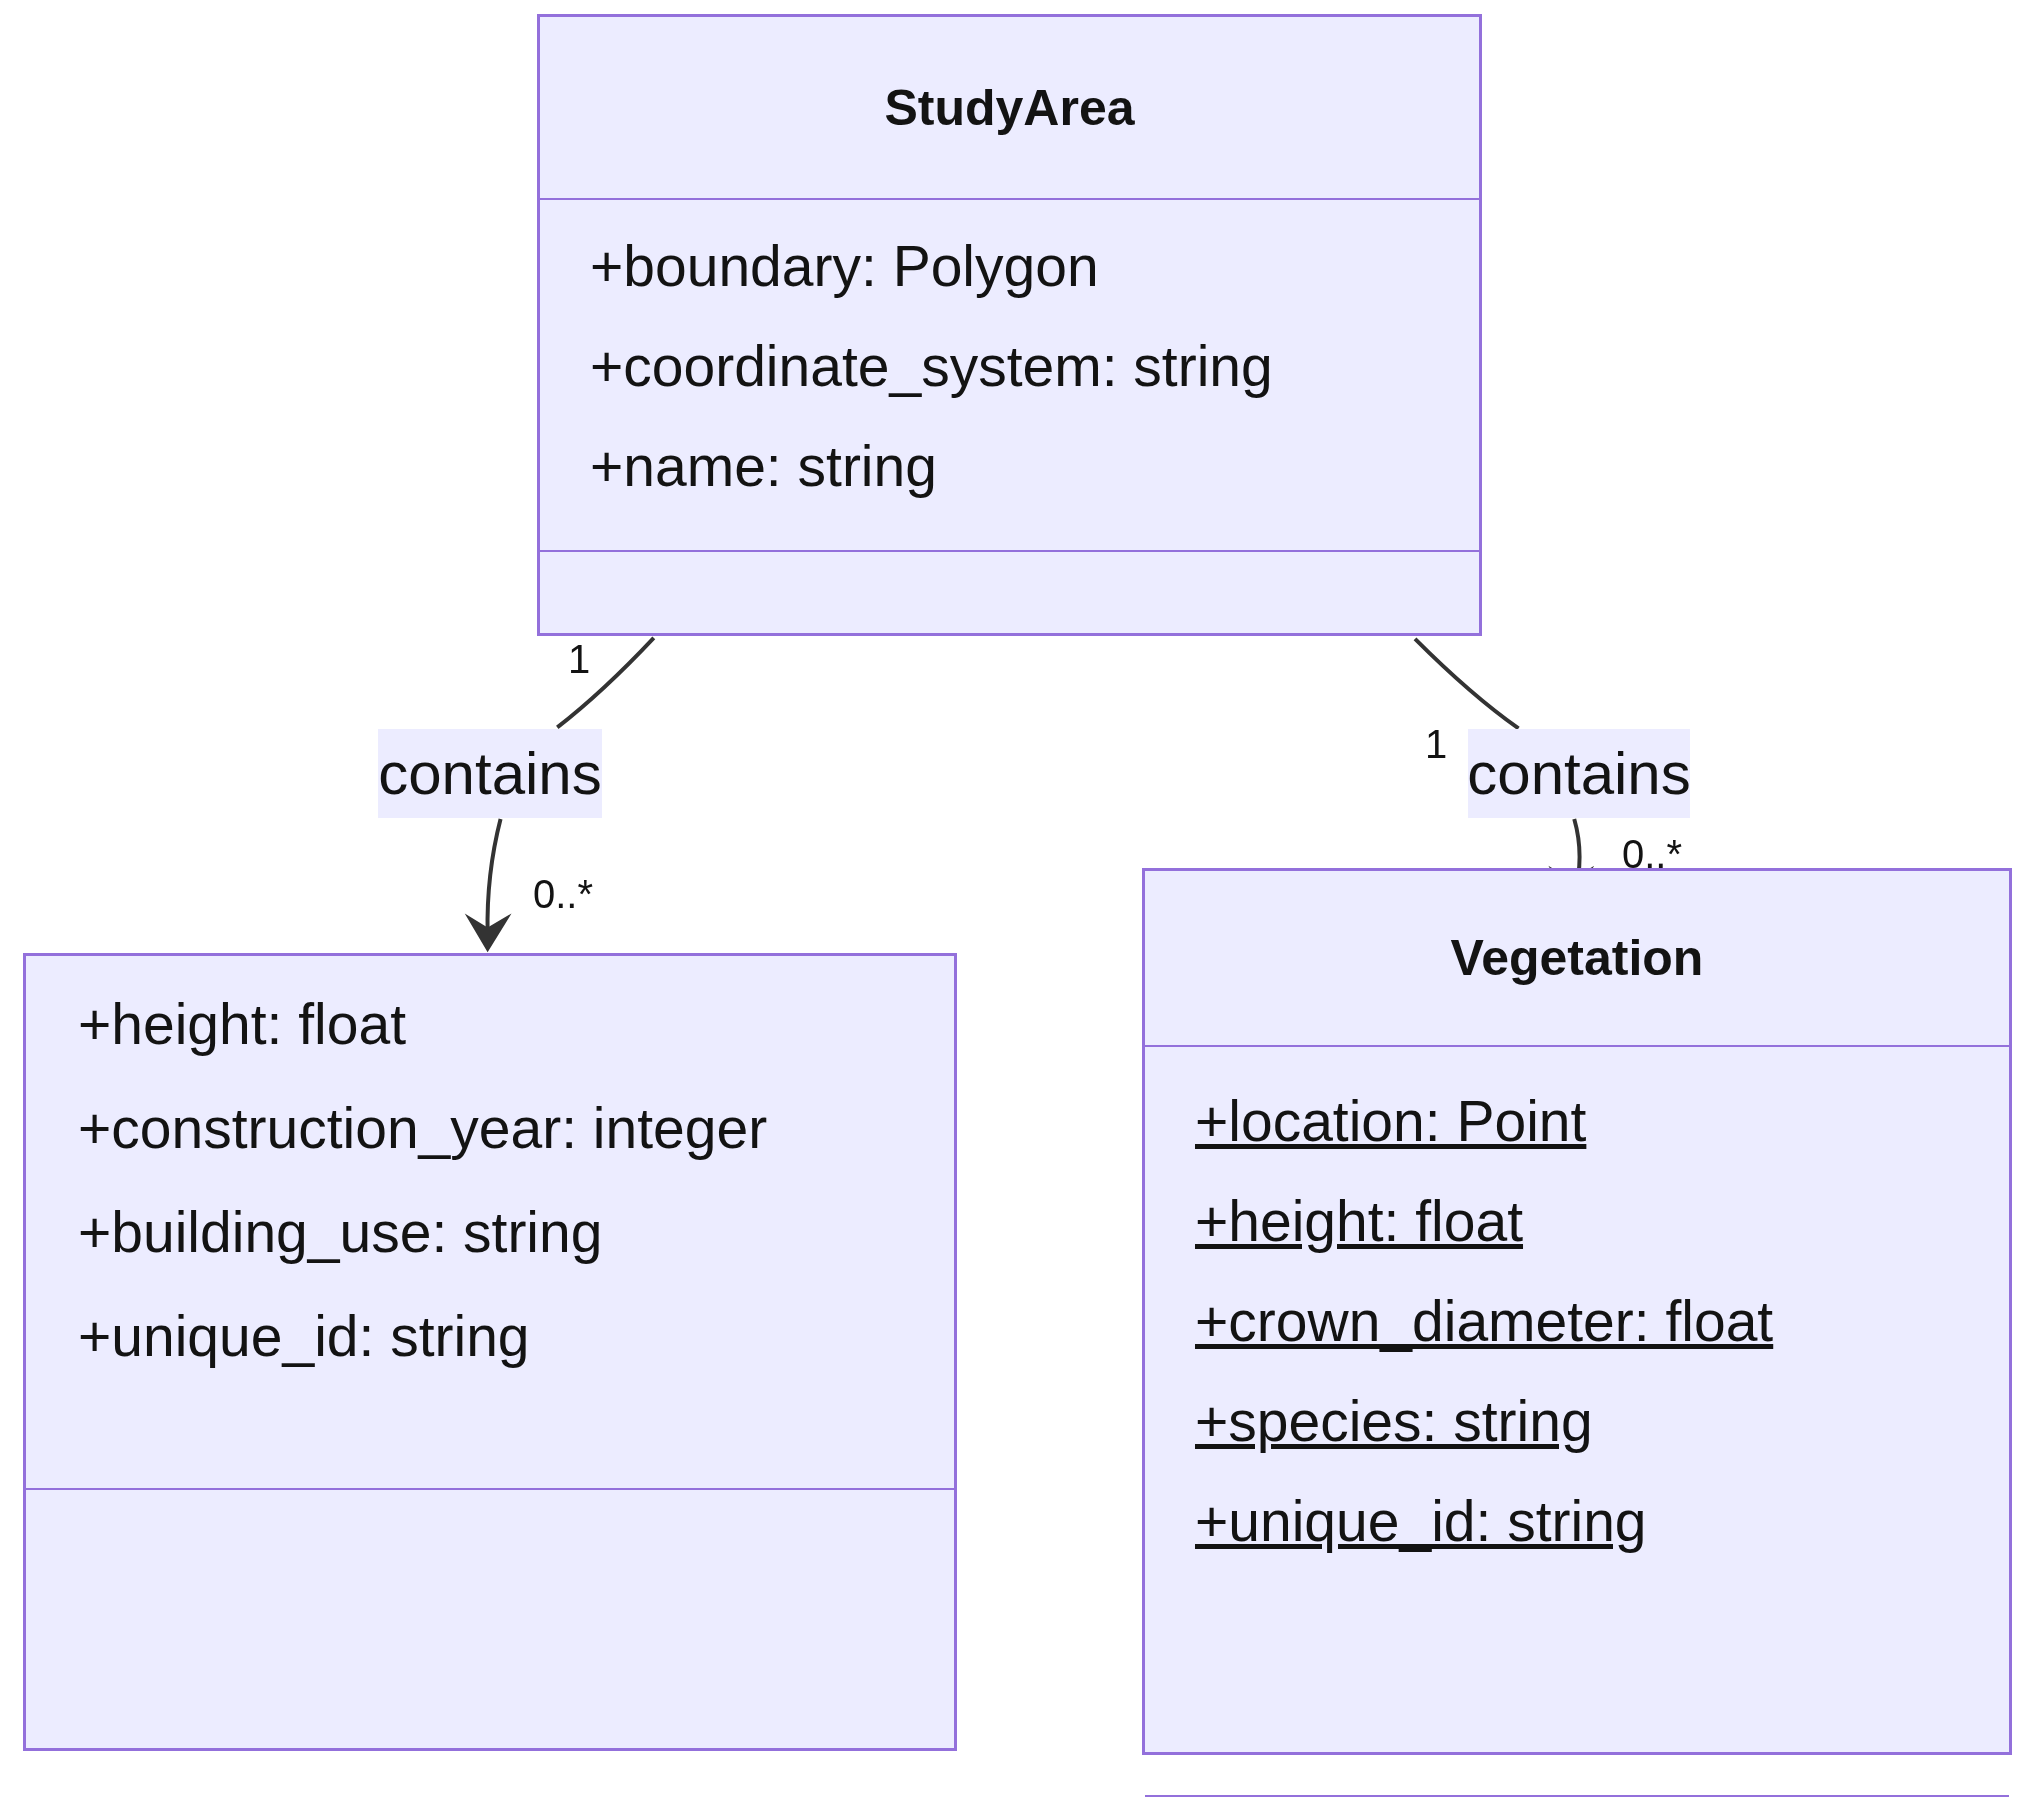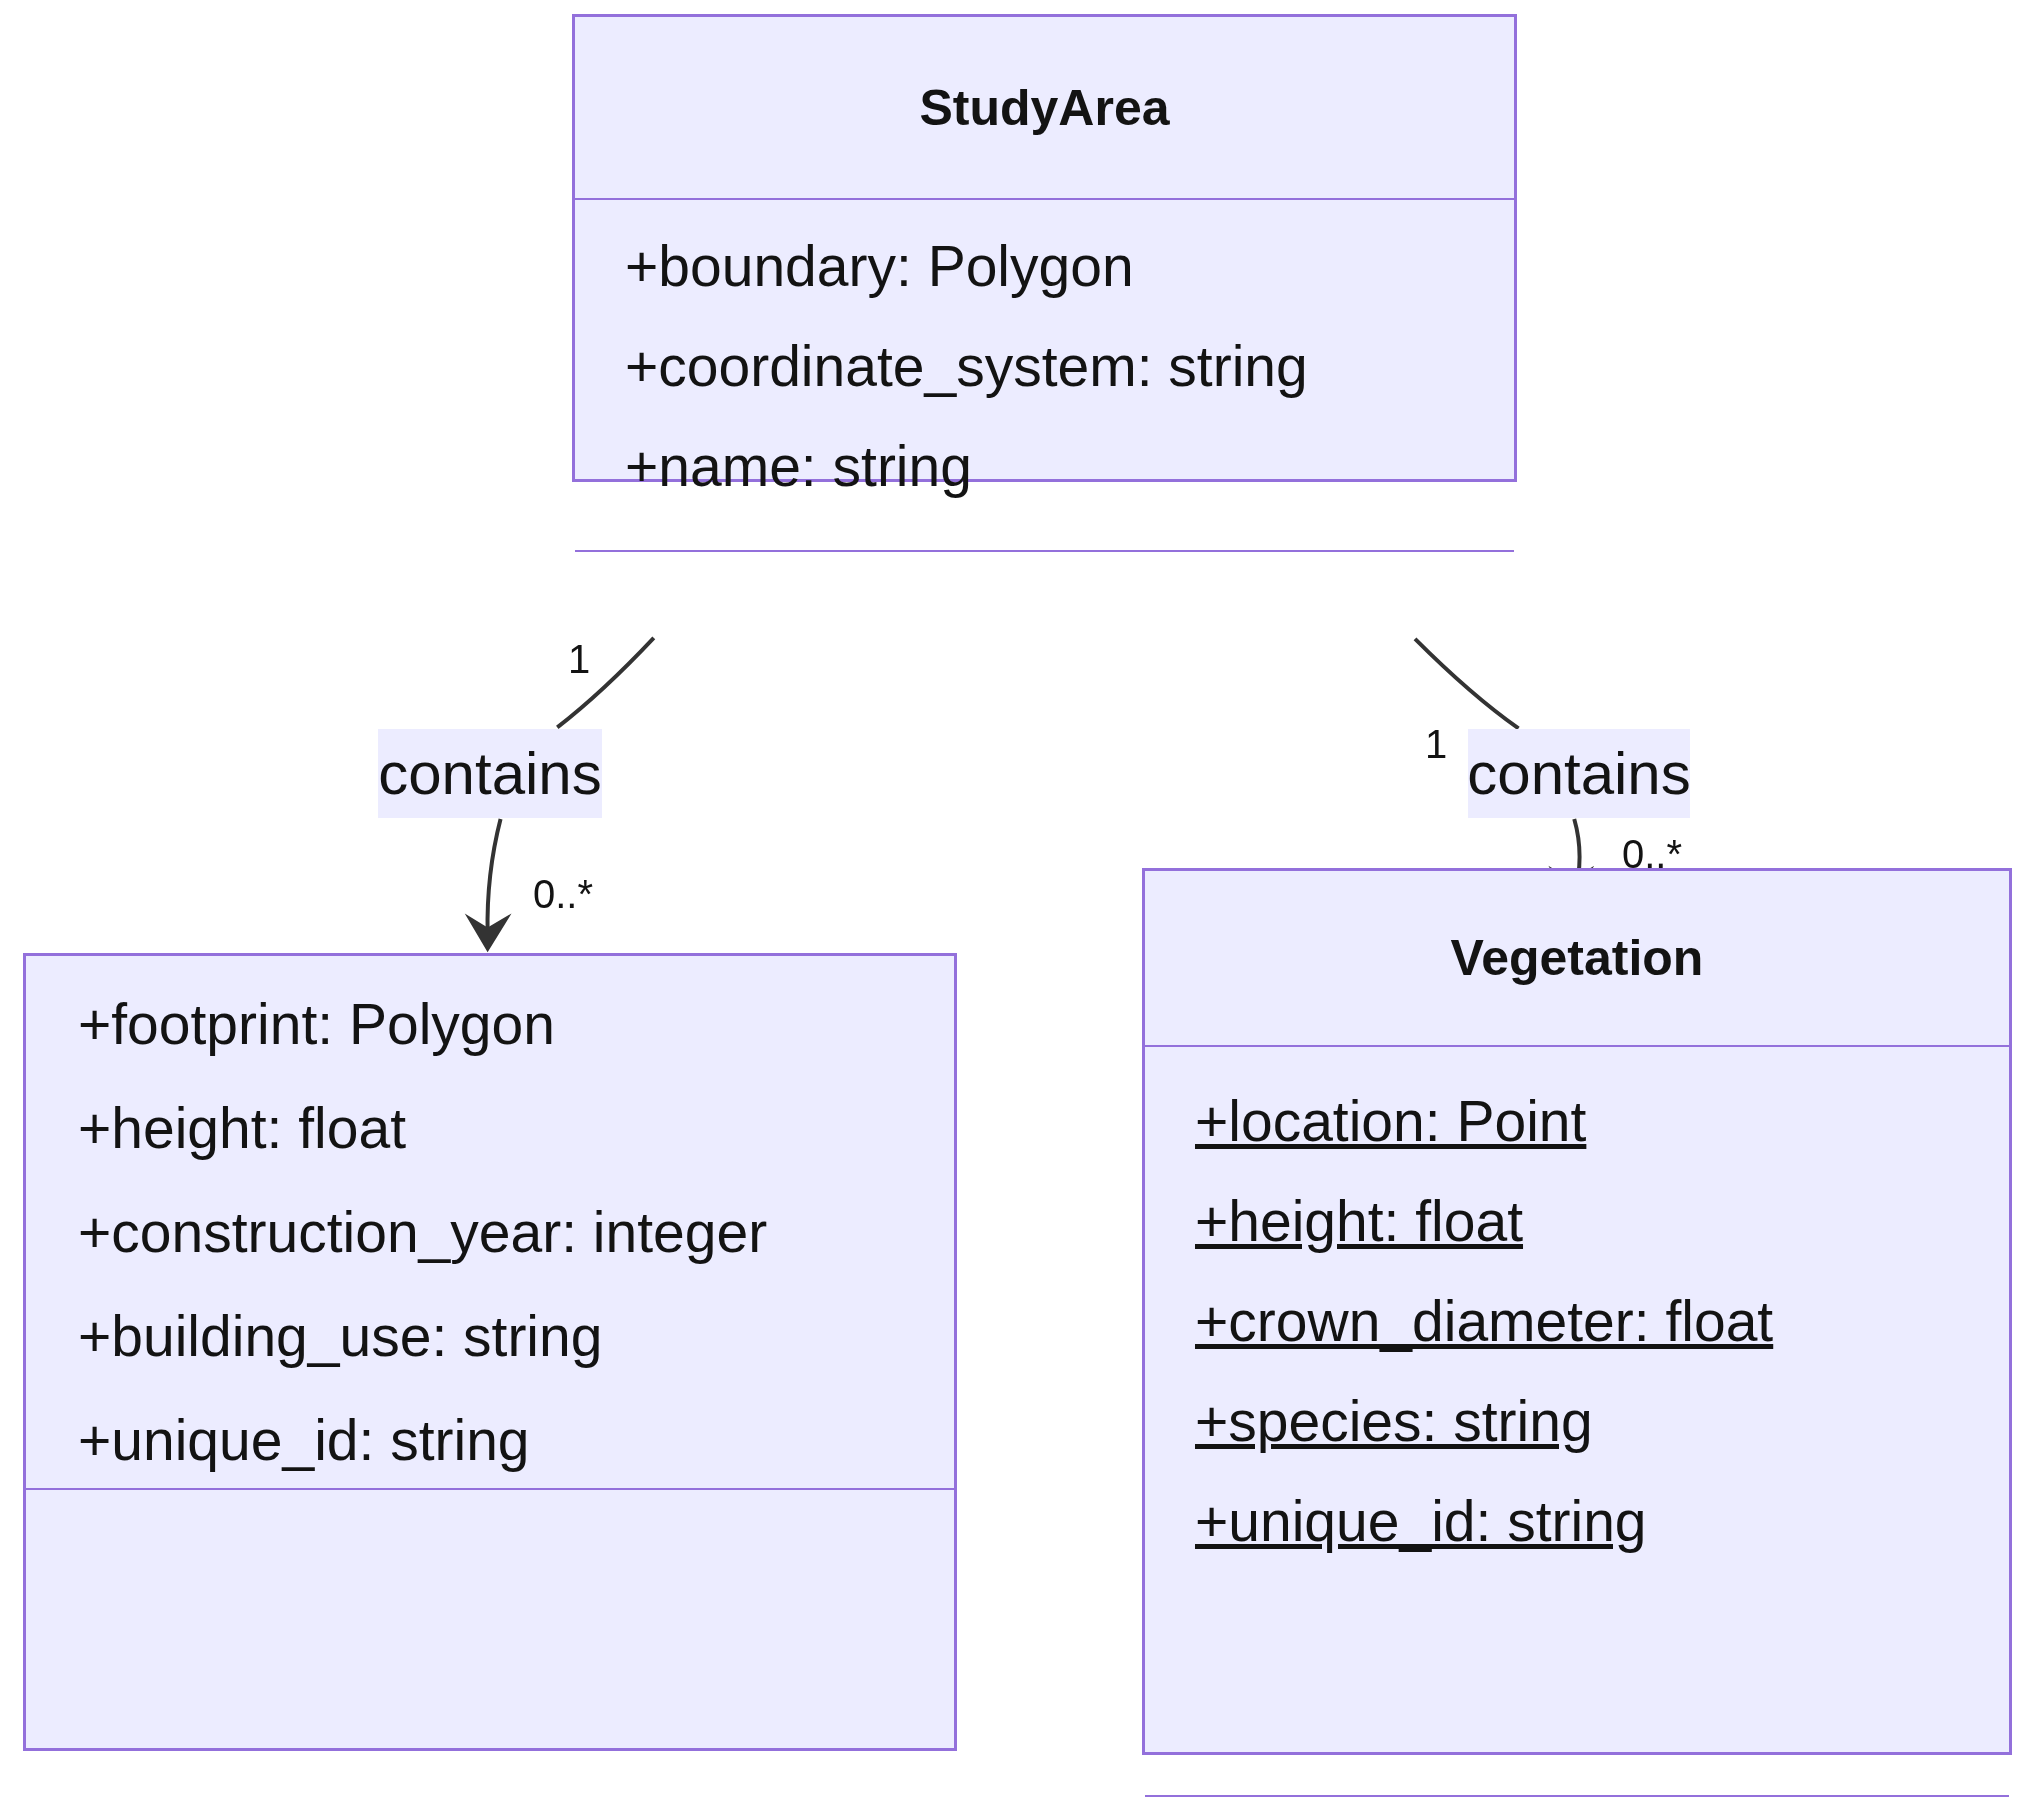--- a/index.html
+++ b/index.html
@@ -56,21 +56,21 @@
   .attr {
     white-space: nowrap;
     font-size: 57px;
   }
   .class-methods {
     flex: 1 1 auto;
     border-top: 2px solid #9370DB;
   }
 
   
-  #box-studyarea { left: 572px; top: 14px; width: 945px; height: 468px; }
+  #box-studyarea { left: 537px; top: 14px; width: 945px; height: 622px; }
   #box-studyarea .class-title { height: 183px; }
   #box-studyarea .class-attrs { height: 350px; padding: 16px 0 0 50px; }
   #box-studyarea .attr { line-height: 100px; }
 
   
   #box-building { left: 23px; top: 953px; width: 934px; height: 798px; }
   #box-building .class-title { height: 174px; }
   #box-building .class-attrs { height: 532px; padding: 16px 0 0 52px; }
   #box-building .attr { line-height: 104px; }
 
@@ -126,21 +126,20 @@
     <div class="class-attrs">
       <div class="attr">+boundary: Polygon</div>
       <div class="attr">+coordinate_system: string</div>
       <div class="attr">+name: string</div>
     </div>
     <div class="class-methods"></div>
   </div>
 
   <div class="class-box" id="box-building">
     <div class="class-attrs">
-      <div class="attr">+footprint: Polygon</div>
       <div class="attr">+height: float</div>
       <div class="attr">+construction_year: integer</div>
       <div class="attr">+building_use: string</div>
       <div class="attr">+unique_id: string</div>
     </div>
     <div class="class-methods"></div>
   </div>
 
   <div class="class-box" id="box-vegetation">
     <div class="class-title">Vegetation</div>

